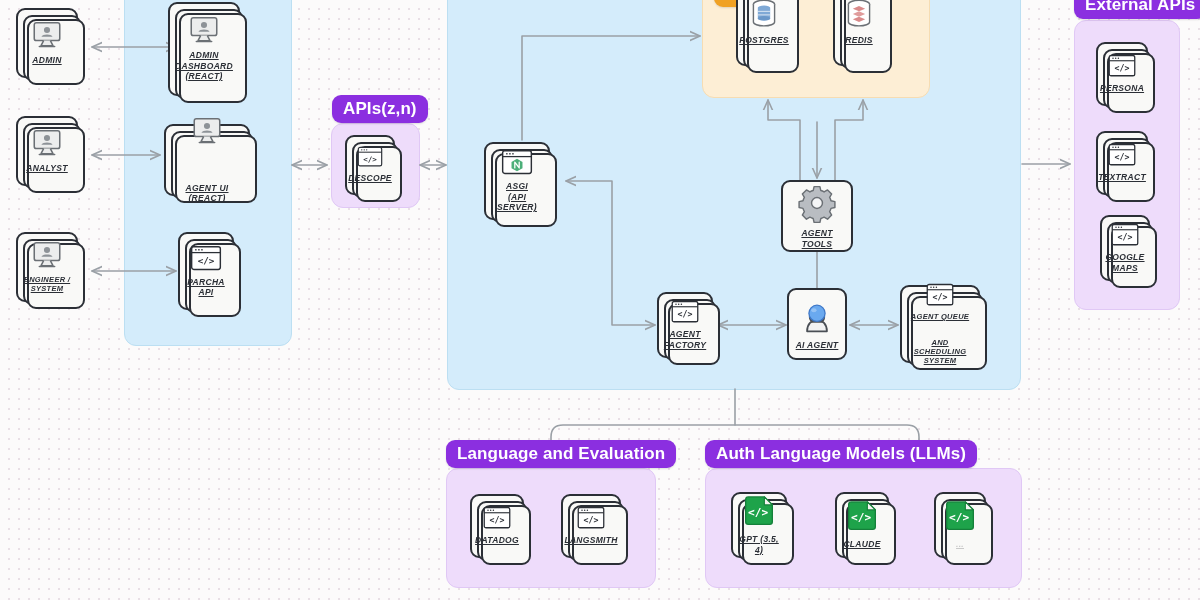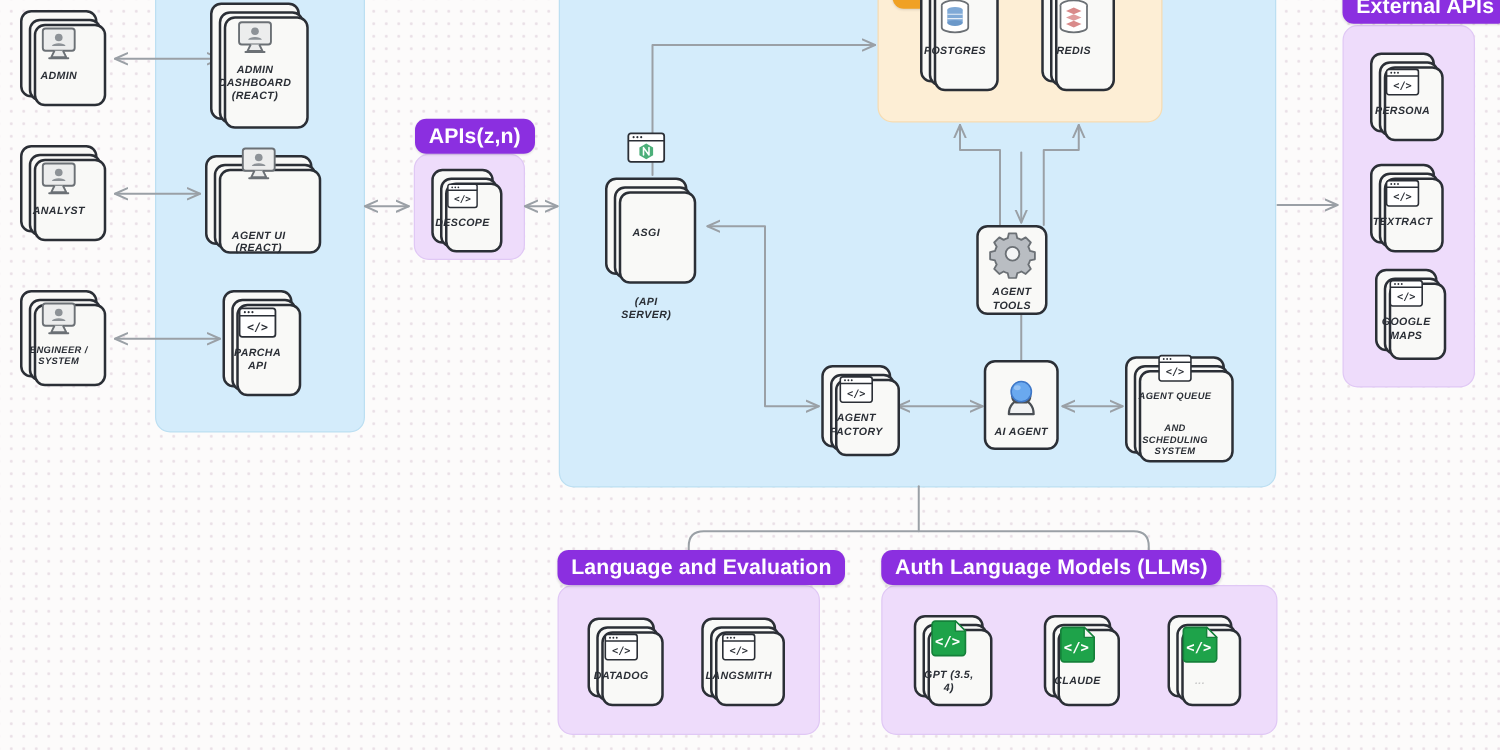--- a/index.html
+++ b/index.html
@@ -58,20 +58,21 @@
     background:#f9f9f7;z-index:-1;box-sizing:border-box;
   }
   .card.stack::before{left:5px;top:5px;right:-5px;bottom:-5px;}
   .card.stack::after{left:9px;top:9px;right:-9px;bottom:-9px;}
   .card .lbl{
     font-size:8.5px;font-style:italic;font-weight:600;
     color:#2b2f36;text-align:center;line-height:1.22;
     letter-spacing:.3px;margin-top:5px;
     text-transform:uppercase;
     padding:0 3px;
+    text-decoration:underline;
   }
   .card .lbl.tiny{font-size:7.5px;}
 
   
   .ic{display:block;}
   .ic-window{width:34px;height:27px;}
   .ic-monitor{width:34px;height:29px;}
   .ic-db{width:30px;height:32px;}
   .ic-gear{width:40px;height:40px;}
   .ic-agent{width:36px;height:38px;}
@@ -260,37 +261,37 @@
       <ellipse cx="17" cy="7" rx="12" ry="4.5" fill="#fff" stroke="#6b7075" stroke-width="1.6"></ellipse>
       <path d="M5 7v20c0 2.5 5.4 4.5 12 4.5s12-2 12-4.5V7" fill="#fff" stroke="#6b7075" stroke-width="1.6"></path>
       <path d="M17 9l7 3-7 3-7-3z" fill="#d98a8a"></path>
       <path d="M17 15l7 3-7 3-7-3z" fill="#e09c9c"></path>
       <path d="M17 21l7 3-7 3-7-3z" fill="#d98a8a"></path>
     </svg>
   </span>
   <span class="lbl">REDIS</span>
 </div>
 
-<div class="card stack" style="left:484px;top:142px;width:66px;height:78px;gap:44px;">
+<div class="card stack" style="left:484px;top:142px;width:66px;height:78px;">
   <span>
     <svg class="ic ic-nginx" viewBox="0 0 40 32">
       <rect x="3" y="2" width="34" height="27" rx="2.5" fill="#fff" stroke="#2b2f36" stroke-width="1.7"></rect>
       <path d="M3 9h34" stroke="#2b2f36" stroke-width="1.5"></path>
       <circle cx="8" cy="5.6" r="1" fill="#2b2f36"></circle>
         <circle cx="11.6" cy="5.6" r="1" fill="#2b2f36"></circle>
         <circle cx="15.2" cy="5.6" r="1" fill="#2b2f36"></circle>
       <path d="M20 11.5l6.5 3.8v7.4L20 26.5l-6.5-3.8v-7.4z" fill="#4caf79"></path>
       <path d="M17.4 22.5v-7l5.2 7v-7" fill="none" stroke="#fff" stroke-width="1.5" stroke-linejoin="round" stroke-linecap="round"></path>
     </svg>
   </span>
   <span class="lbl">ASGI</span>
   <span class="lbl" style="margin-top:0">(API SERVER)</span>
 </div>
 
-<div class="card" style="left:781px;top:180px;width:57px;height:72px;">
+<div class="card" style="left:781px;top:180px;width:72px;height:72px;">
   <span>
     <svg class="ic ic-gear" viewBox="0 0 44 44">
       <path d="M22 4l3.2 1.2 2.6-2.2 2.4 2.4-1.4 3 3 1.4 2.4-2.4 2.2 2.6-1.2 3.2 3.4.6v3.4l-3.4.6 1.2 3.2-2.2 2.6-2.4-2.4-3 1.4 1.4 3-2.4 2.4-2.6-2.2L22 40l-3.2-1.2-2.6 2.2-2.4-2.4 1.4-3-3-1.4-2.4 2.4-2.2-2.6 1.2-3.2L5.4 30v-3.4" fill="none" stroke="none"></path>
       <g transform="translate(22,22)">
         <g fill="#b9bdc2" stroke="#6b7075" stroke-width="1.6" stroke-linejoin="round">
           <path d="M-3.2,-18 h6.4 l1,4.3 a14.6,14.6 0 0 1 3.6,1.5 l3.8,-2.2 l4.5,4.5 l-2.2,3.8 a14.6,14.6 0 0 1 1.5,3.6 l4.3,1 v6.4 l-4.3,1 a14.6,14.6 0 0 1 -1.5,3.6 l2.2,3.8 l-4.5,4.5 l-3.8,-2.2 a14.6,14.6 0 0 1 -3.6,1.5 l-1,4.3 h-6.4 l-1,-4.3 a14.6,14.6 0 0 1 -3.6,-1.5 l-3.8,2.2 l-4.5,-4.5 l2.2,-3.8 a14.6,14.6 0 0 1 -1.5,-3.6 l-4.3,-1 v-6.4 l4.3,-1 a14.6,14.6 0 0 1 1.5,-3.6 l-2.2,-3.8 l4.5,-4.5 l3.8,2.2 a14.6,14.6 0 0 1 3.6,-1.5 z"></path>
           <circle cx="0" cy="0" r="6" fill="#f4f5f6"></circle>
         </g>
       </g>
     </svg>

